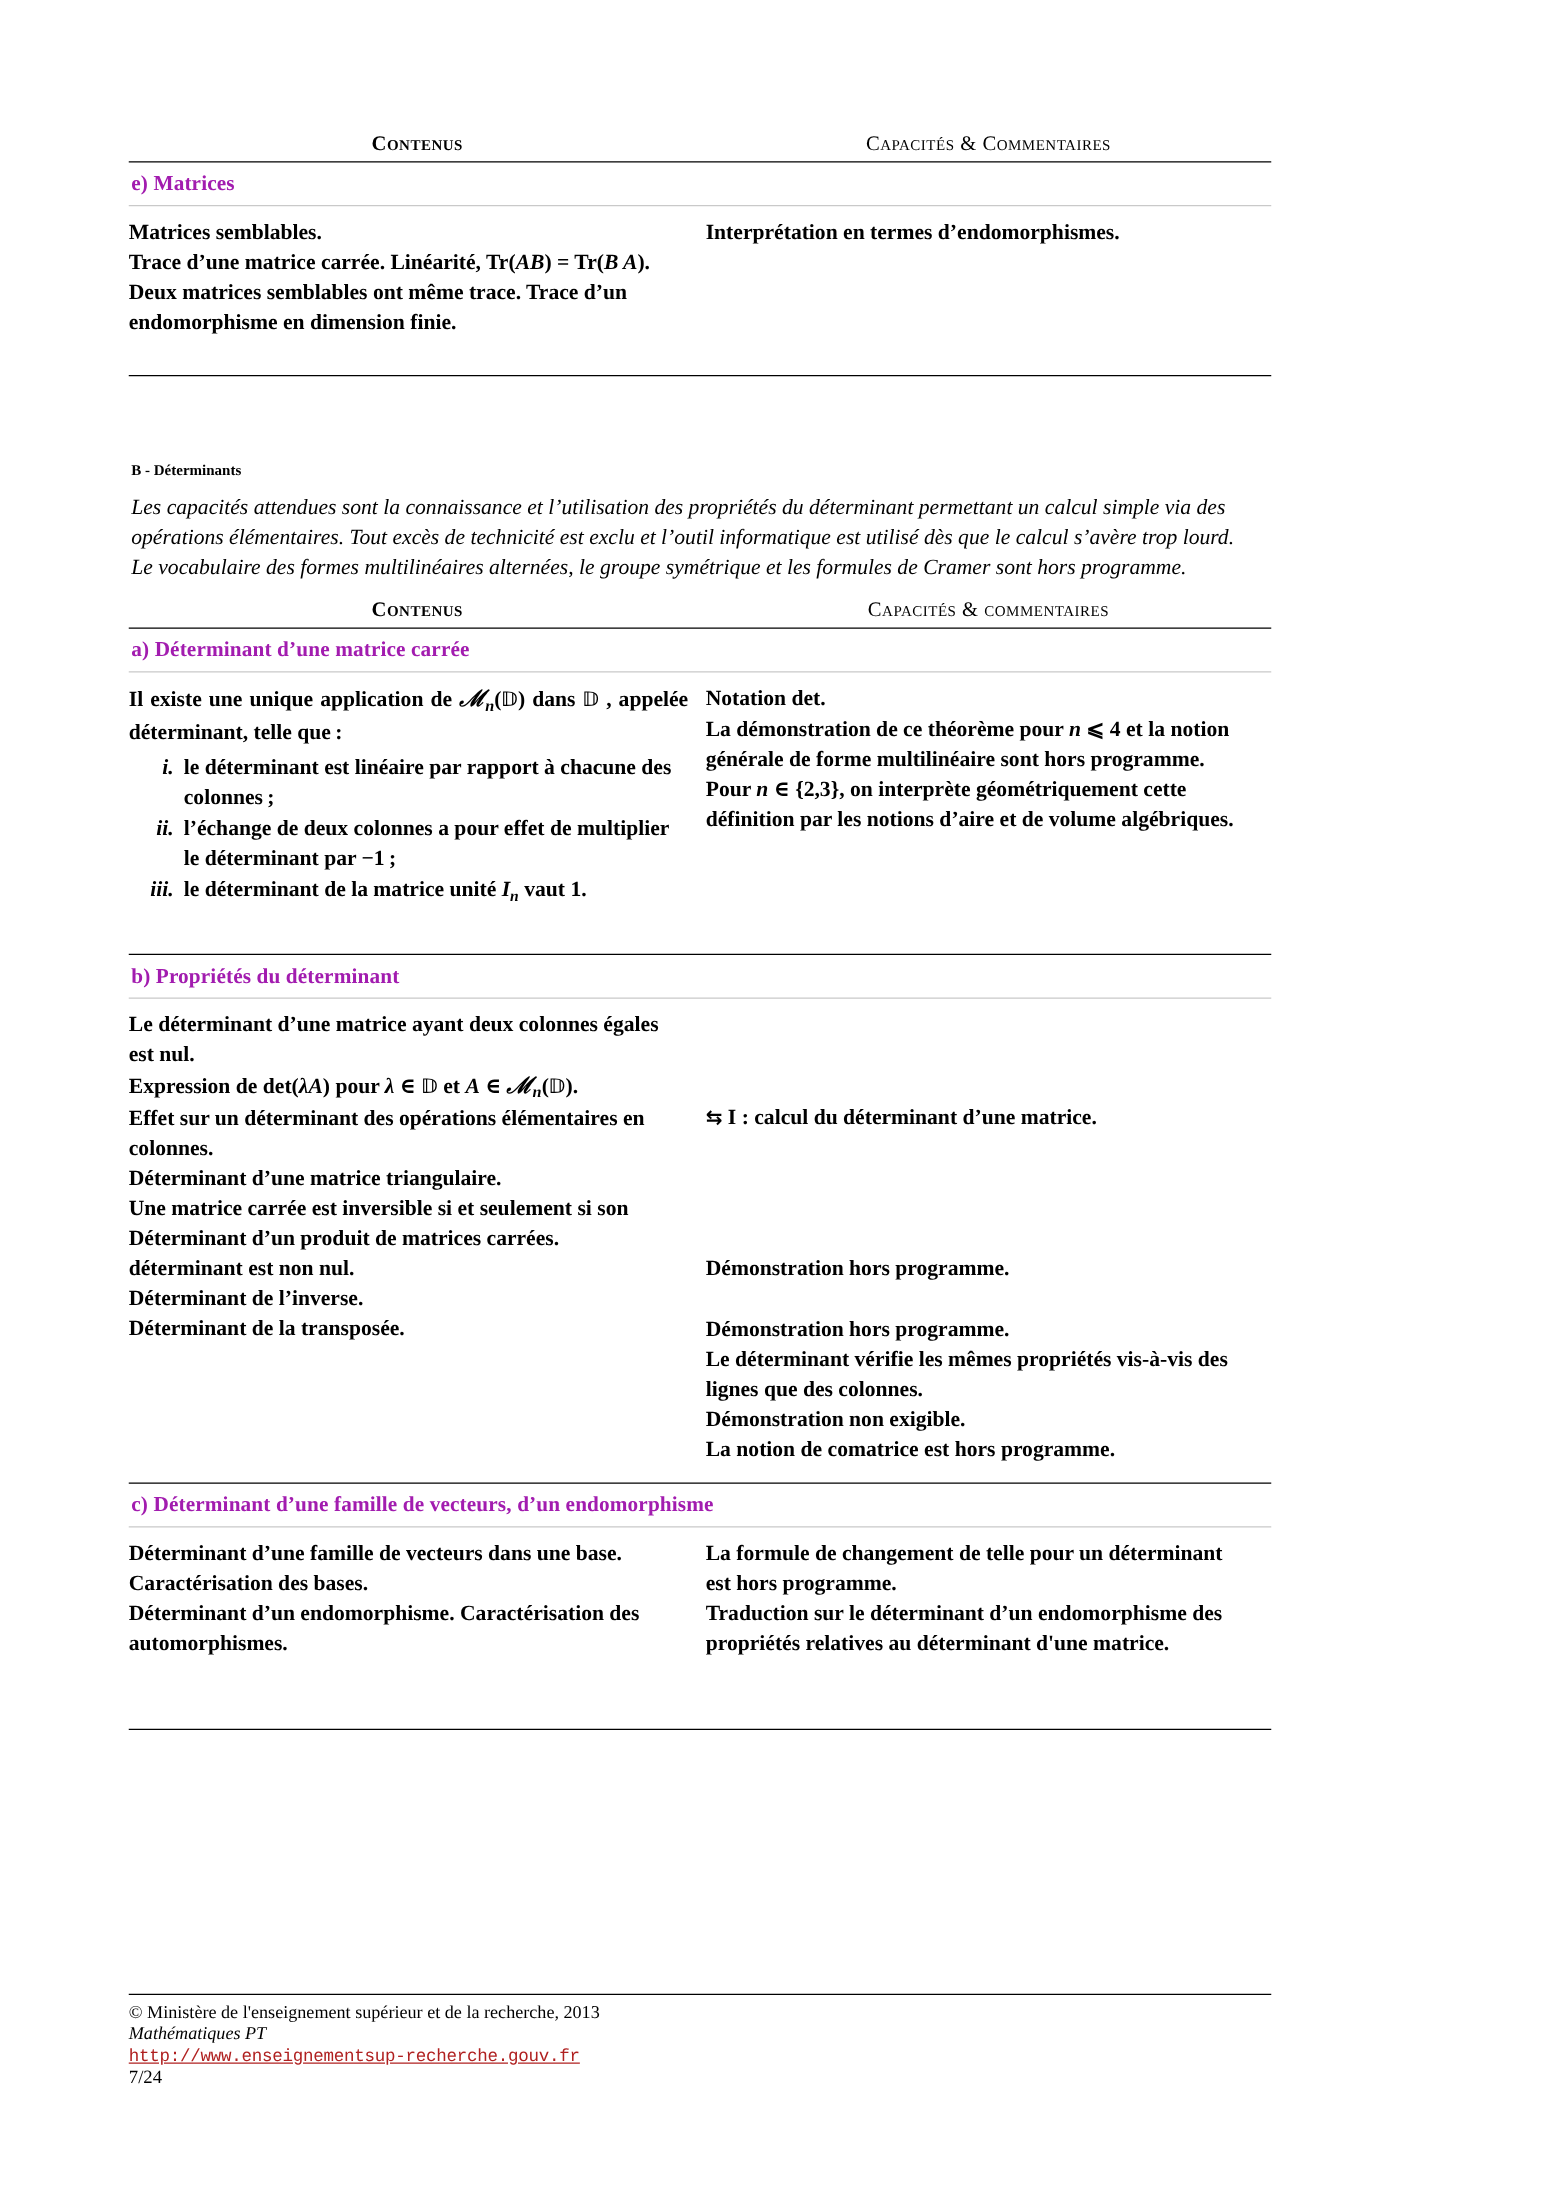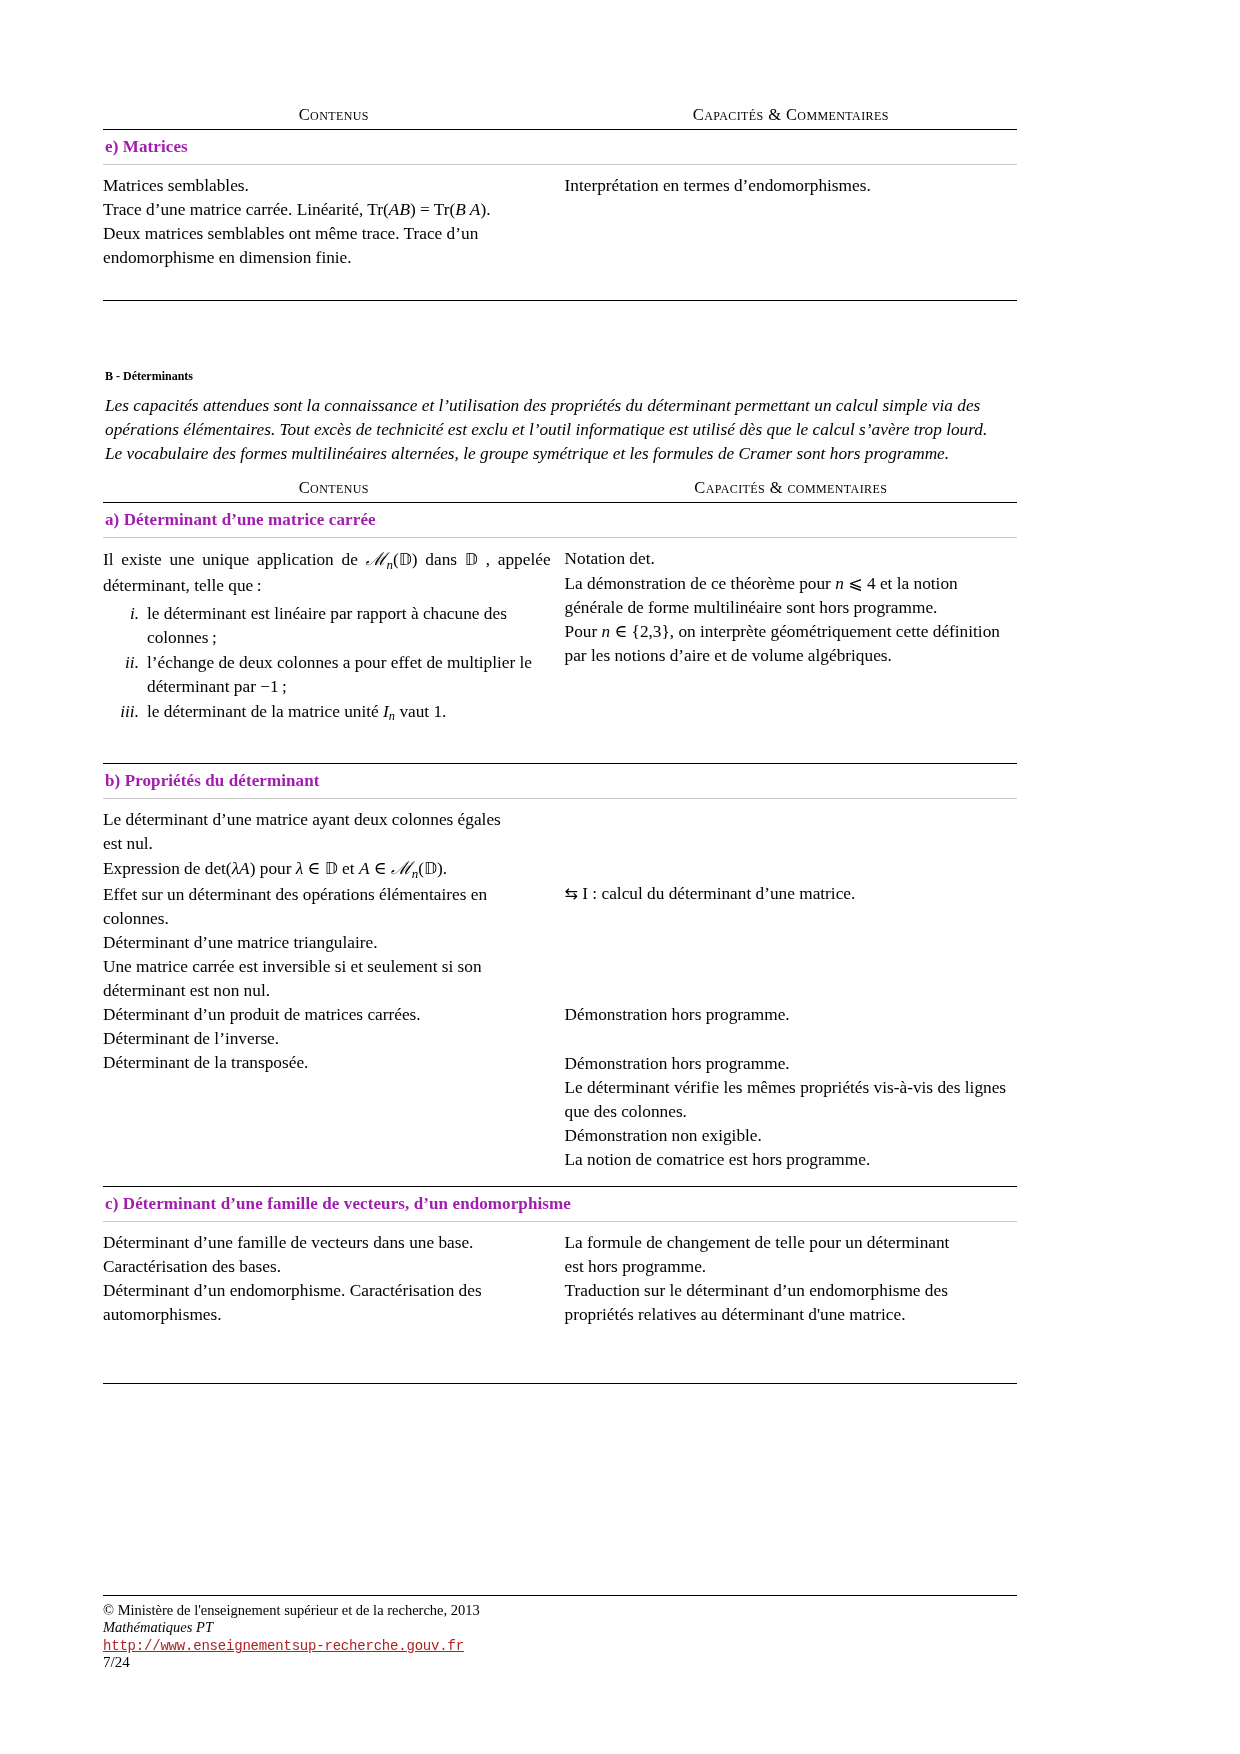--- a/index.html
+++ b/index.html
@@ -28,21 +28,21 @@
     display: flex;
     width: 100%;
     font-variant: small-caps;
     font-size: 16.5px;
     letter-spacing: 0.4px;
     padding-bottom: 4px;
   }
   .colhead .c1, .colhead .c2 {
     text-align: center;
   }
-  .colhead .c1 { width: 50.5%; }
+  .colhead .c1 { width: 50.5%; font-weight: bold; }
   .colhead .c2 { width: 49.5%; }
 
   .rule-thick { border-top: 1.6px solid #000; width: 100%; }
   .rule-thin  { border-top: 1px solid #c9c9c9; width: 100%; }
 
   
   .sechead {
     color: #a21caf;
     font-weight: bold;
     font-size: 17px;
@@ -54,20 +54,21 @@
   .row {
     display: flex;
     width: 100%;
     align-items: flex-start;
   }
   .col-l { width: 50.5%; padding-right: 14px; box-sizing: border-box; }
   .col-r { width: 49.5%; box-sizing: border-box; }
   .body-text {
     font-size: 17.3px;
     line-height: 1.39;
+    font-weight: bold;
   }
   .pad-top { padding-top: 9px; }
 
   
   .bighead {
     font-weight: bold;
     font-size: 12px;
     padding: 0 0 4px 2px;
   }
   .intro {
@@ -218,22 +219,22 @@
 
   <div class="row pad-top">
     <div class="col-l body-text">
       <div>Le déterminant d’une matrice ayant deux colonnes égales</div>
       <div>est nul.</div>
       <div>Expression de det(<span class="mathit">λA</span>) pour <span class="mathit">λ</span> ∈ <span class="bb">𝔻</span> et <span class="mathit">A</span> ∈ <span class="scriptM">ℳ<span class="sub">n</span></span>(<span class="bb">𝔻</span>).</div>
       <div>Effet sur un déterminant des opérations élémentaires en</div>
       <div>colonnes.</div>
       <div>Déterminant d’une matrice triangulaire.</div>
       <div>Une matrice carrée est inversible si et seulement si son</div>
+      <div>Déterminant d’un produit de matrices carrées.</div>
       <div>déterminant est non nul.</div>
-      <div>Déterminant d’un produit de matrices carrées.</div>
       <div>Déterminant de l’inverse.</div>
       <div>Déterminant de la transposée.</div>
       <div style="height:24.5px"></div>
     </div>
     <div class="col-r body-text">
       <div style="height:74px"></div>
       <div><span class="arrow-glyph">⇆</span>&nbsp;<span>I : calcul du déterminant d’une matrice.</span></div>
       <div style="height:97px"></div>
       <div>Démonstration hors programme.</div>
       <div style="height:24.5px"></div>

